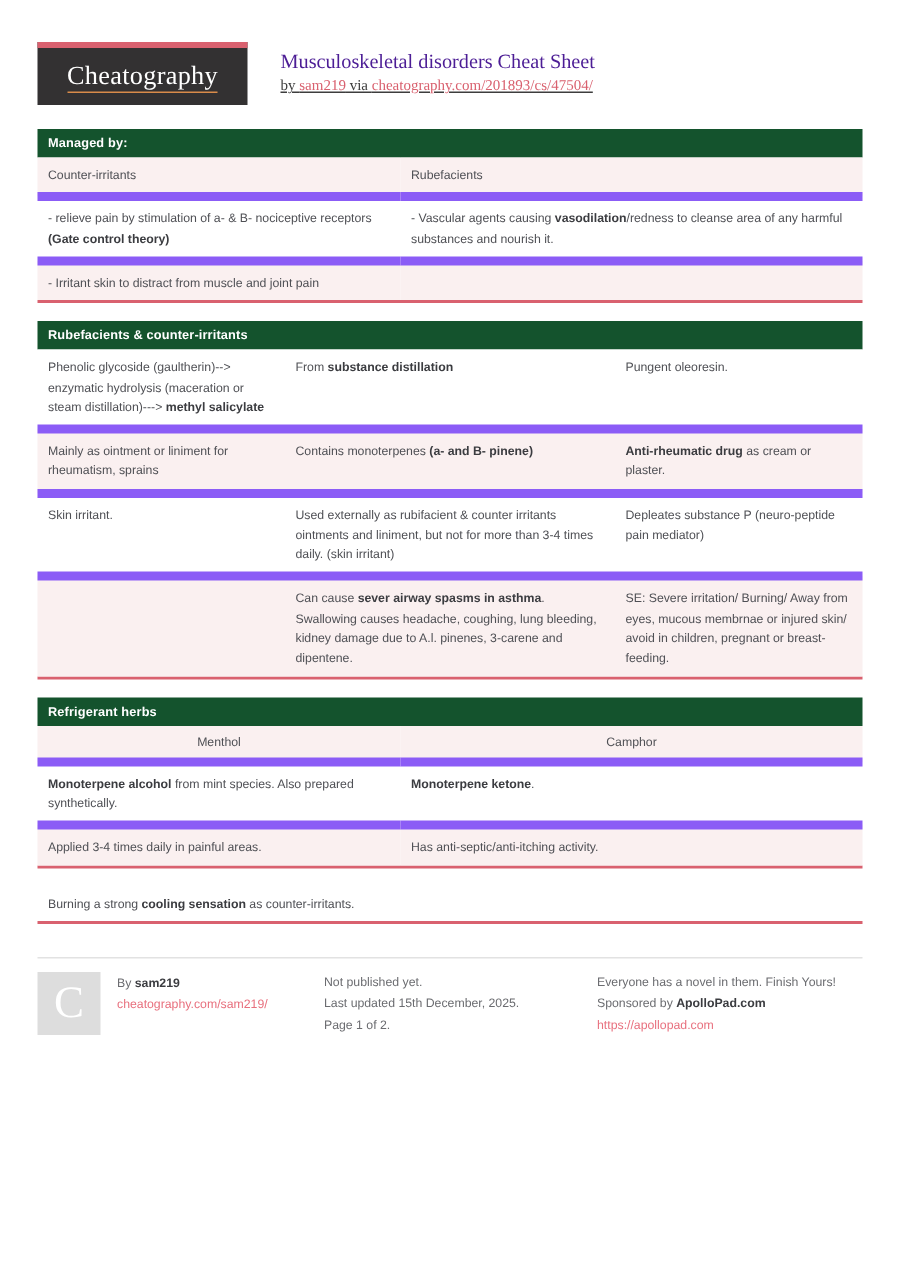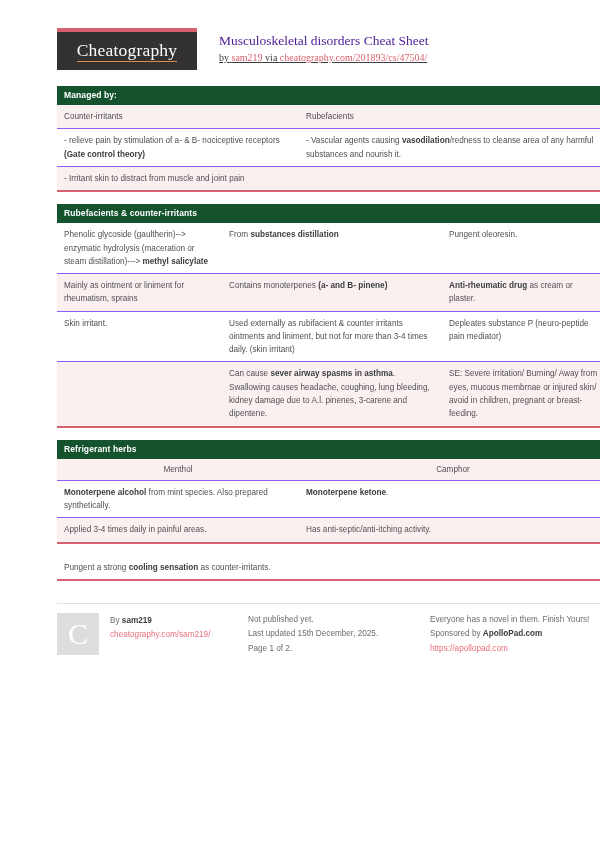--- a/index.html
+++ b/index.html
@@ -14,21 +14,20 @@
     color: #55565a;
     -webkit-font-smoothing: antialiased;
   }
   .page {
     position: relative;
     width: 516px;
     height: 849px;
     background: #ffffff;
     box-sizing: border-box;
     padding: 0;
-    margin-left: 32px;
   }
   .sheet {
     position: absolute;
     left: 25px;
     top: 28px;
     width: 550px;
   }
 
   
   .header {
@@ -100,21 +99,21 @@
     width: 100%;
     border-collapse: collapse;
     table-layout: fixed;
   }
   table.grid td {
     font-size: 8.2px;
     line-height: 1.62;
     padding: 5px 7px 5px 7px;
     vertical-align: top;
     color: #4f5055;
-    border-bottom: 1px solid #8b5cf6;
+    border-bottom: 6px solid #8b5cf6;
     word-wrap: break-word;
   }
   table.grid tr.odd td { background: #ffffff; }
   table.grid tr.even td { background: #faf0f0; }
   table.grid tr.colhead td {
     background: #faf0f0;
     text-align: center;
     color: #4f5055;
     padding-top: 4px;
     padding-bottom: 4px;
@@ -206,21 +205,21 @@
           <div class="block-title">Rubefacients &amp; counter-irritants</div>
           <table class="grid">
             <colgroup>
               <col style="width: 30%;">
               <col style="width: 40%;">
               <col style="width: 30%;">
             </colgroup>
             <tbody>
               <tr class="odd">
                 <td><span>Phenolic glycoside (gaultherin)--&gt; enzymatic hydrolysis (maceration or steam distillation)---&gt; </span><span class="b">methyl salicylate</span></td>
-                <td><span>From </span><span class="b">substances distillation</span></td>
+                <td><span>From </span><span class="b">substance distillation</span></td>
                 <td><span>Pungent oleoresin.</span></td>
               </tr>
               <tr class="even">
                 <td><span>Mainly as ointment or liniment for rheumatism, sprains</span></td>
                 <td><span>Contains monoterpenes </span><span class="b">(a- and B- pinene)</span></td>
                 <td><span class="b">Anti-rheumatic drug</span><span> as cream or plaster.</span></td>
               </tr>
               <tr class="odd">
                 <td><span>Skin irritant.</span></td>
                 <td><span>Used externally as rubifacient &amp; counter irritants ointments and liniment, but not for more than 3-4 times daily. (skin irritant)</span></td>
@@ -257,21 +256,21 @@
             </tbody>
           </table>
         </div>
         <div class="block">
           <table class="grid">
             <colgroup>
               <col style="width: 100%;">
             </colgroup>
             <tbody>
               <tr class="odd">
-                <td><span>Pungent a strong </span><span class="b">cooling sensation</span><span> as counter-irritants.</span></td>
+                <td><span>Burning a strong </span><span class="b">cooling sensation</span><span> as counter-irritants.</span></td>
               </tr>
             </tbody>
           </table>
         </div>
       </div>
 
     <div class="footer">
       <div class="fcol fcol-1">
         <div class="avatar">C</div>
         <div class="fmeta">

